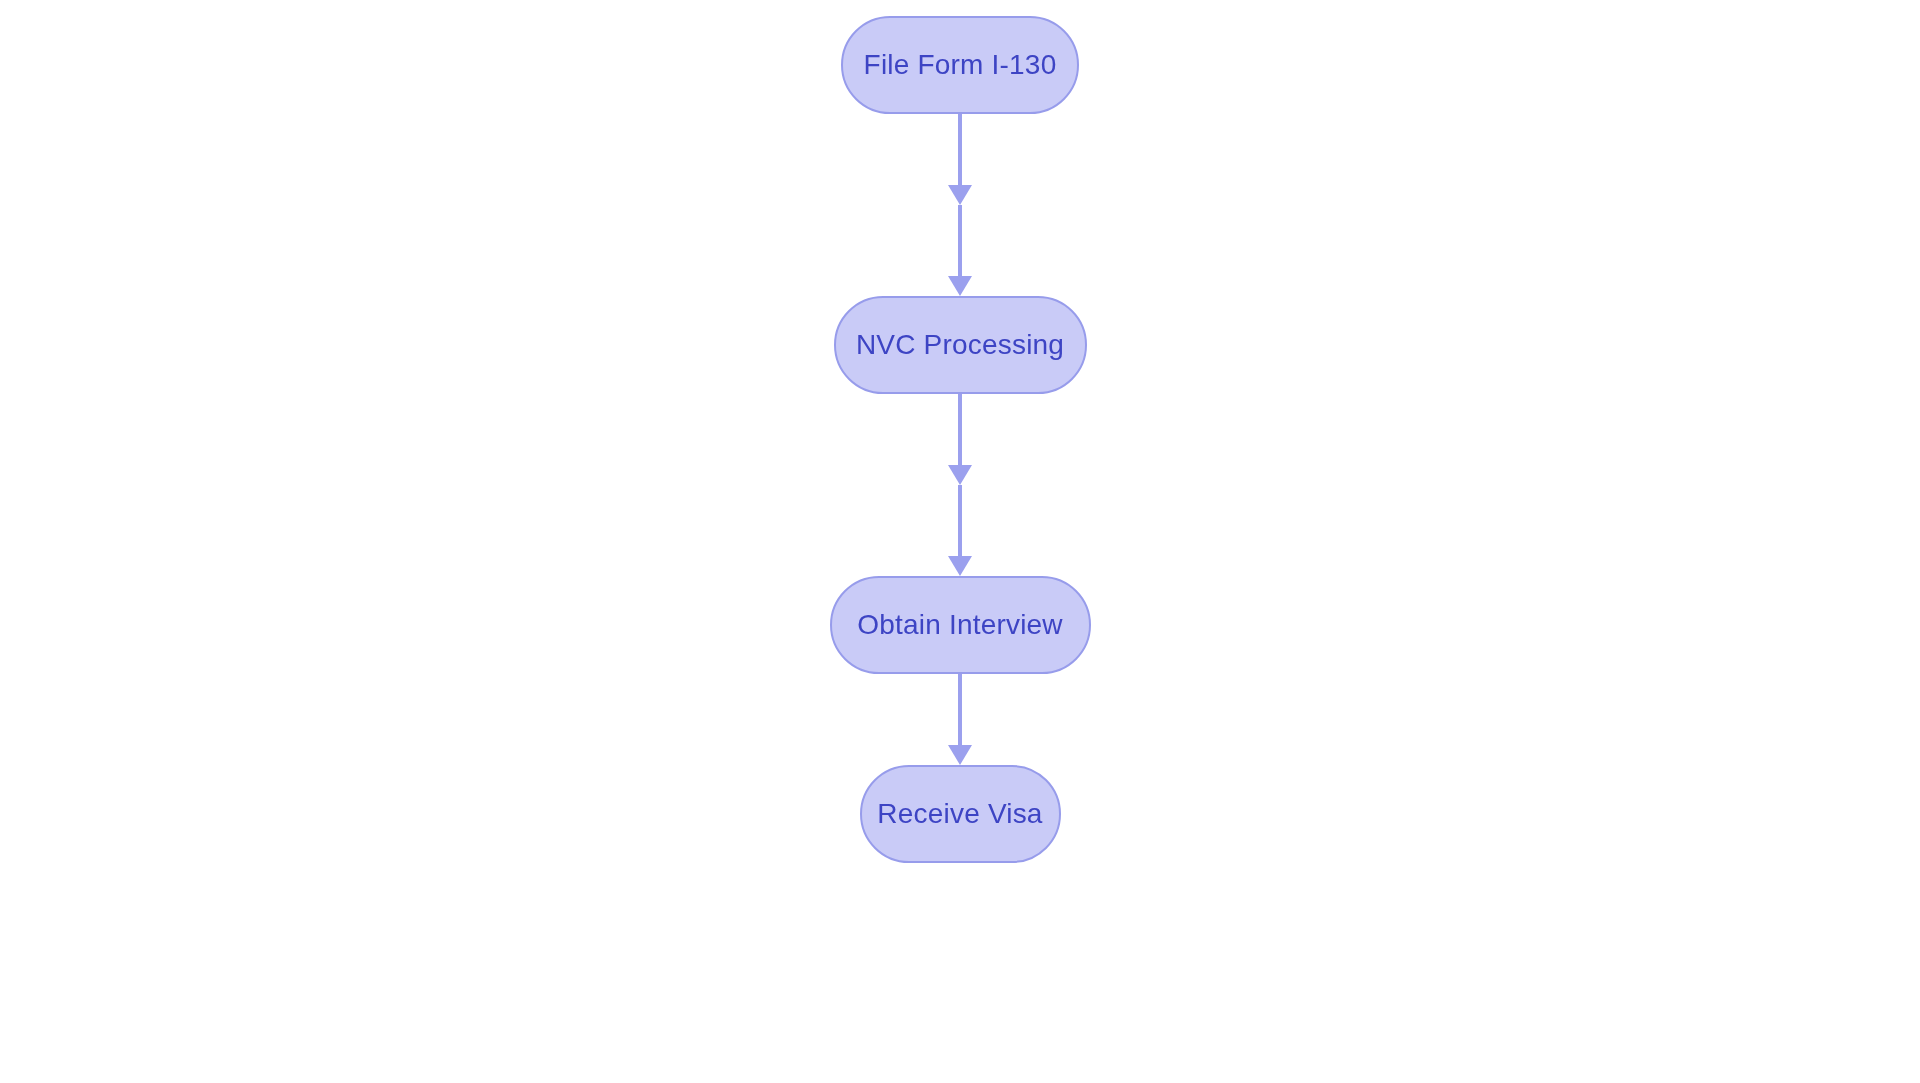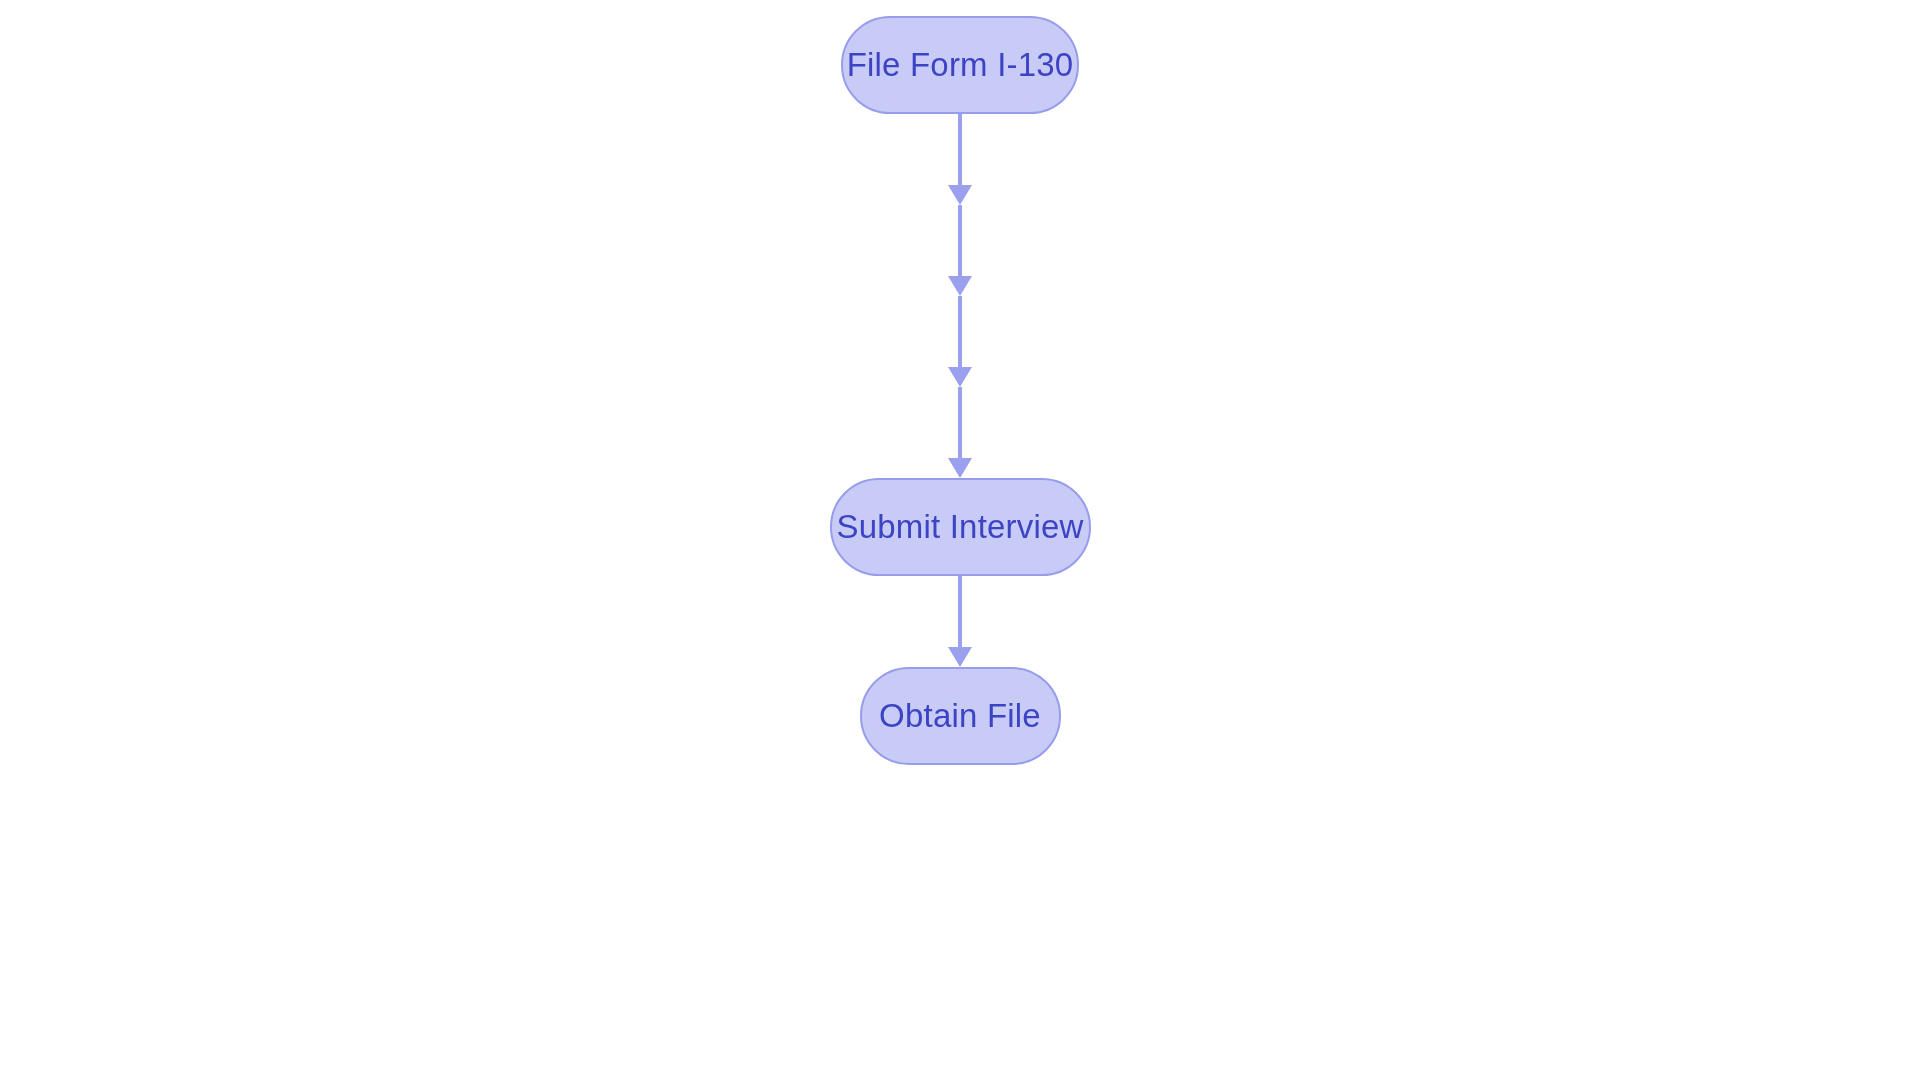--- a/index.html
+++ b/index.html
@@ -20,21 +20,21 @@
     align-items: center;
     padding-top: 16px;
   }
 
   .flow-node {
     height: 98px;
     border-radius: 49px;
     background: var(--node-fill, #c9cbf7);
     border: 2px solid var(--node-border, #979ceb);
     color: var(--node-text-color, #3d44c4);
-    font-size: 33px;
+    font-size: 28px;
     letter-spacing: 0.2px;
     display: flex;
     align-items: center;
     justify-content: center;
     text-align: center;
     white-space: nowrap;
     flex: 0 0 auto;
   }
 
   .flow-connector {
@@ -72,38 +72,41 @@
     <div class="edge-line"></div>
     <div class="edge-arrowhead"></div>
   </div>
 
 
   <div class="flow-connector">
     <div class="edge-line"></div>
     <div class="edge-arrowhead"></div>
   </div>
 
+  <div class="flow-node" style="width:253px">
+    <span>NVC Processing</span>
+  </div>
 
   <div class="flow-connector">
     <div class="edge-line"></div>
     <div class="edge-arrowhead"></div>
   </div>
 
 
   <div class="flow-connector">
     <div class="edge-line"></div>
     <div class="edge-arrowhead"></div>
   </div>
 
   <div class="flow-node" style="width:261px">
-    <span>Submit Interview</span>
+    <span>Obtain Interview</span>
   </div>
 
   <div class="flow-connector">
     <div class="edge-line"></div>
     <div class="edge-arrowhead"></div>
   </div>
 
   <div class="flow-node" style="width:201px">
-    <span>Obtain File</span>
+    <span>Receive Visa</span>
   </div>
 
 </div>
 
 </body></html>

